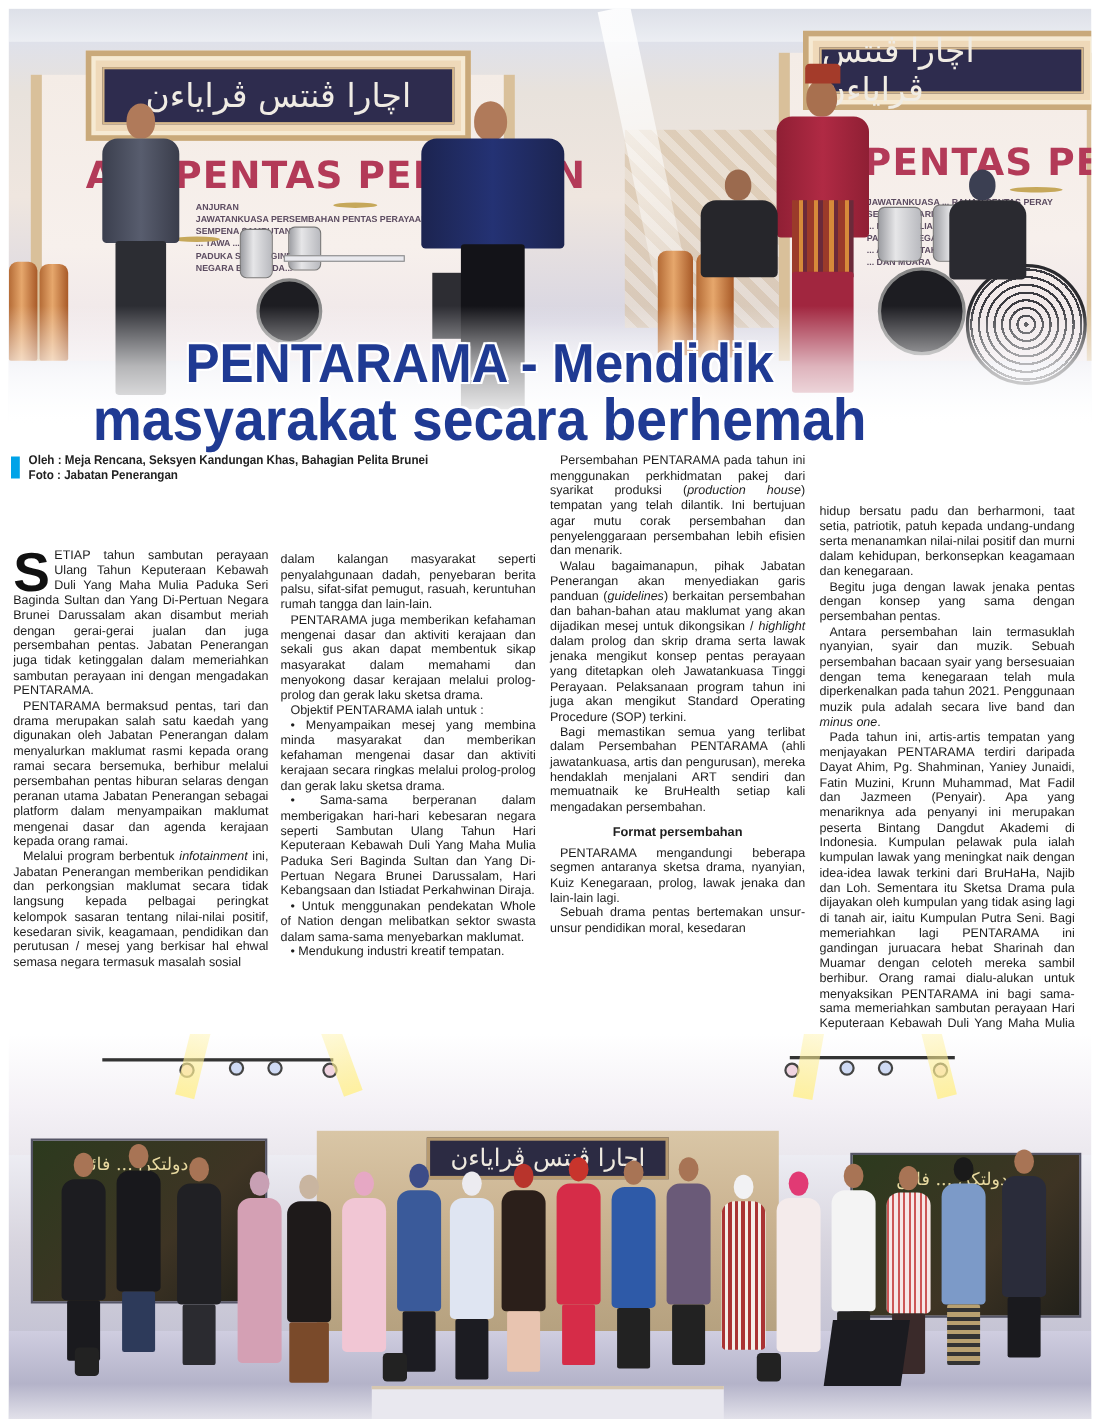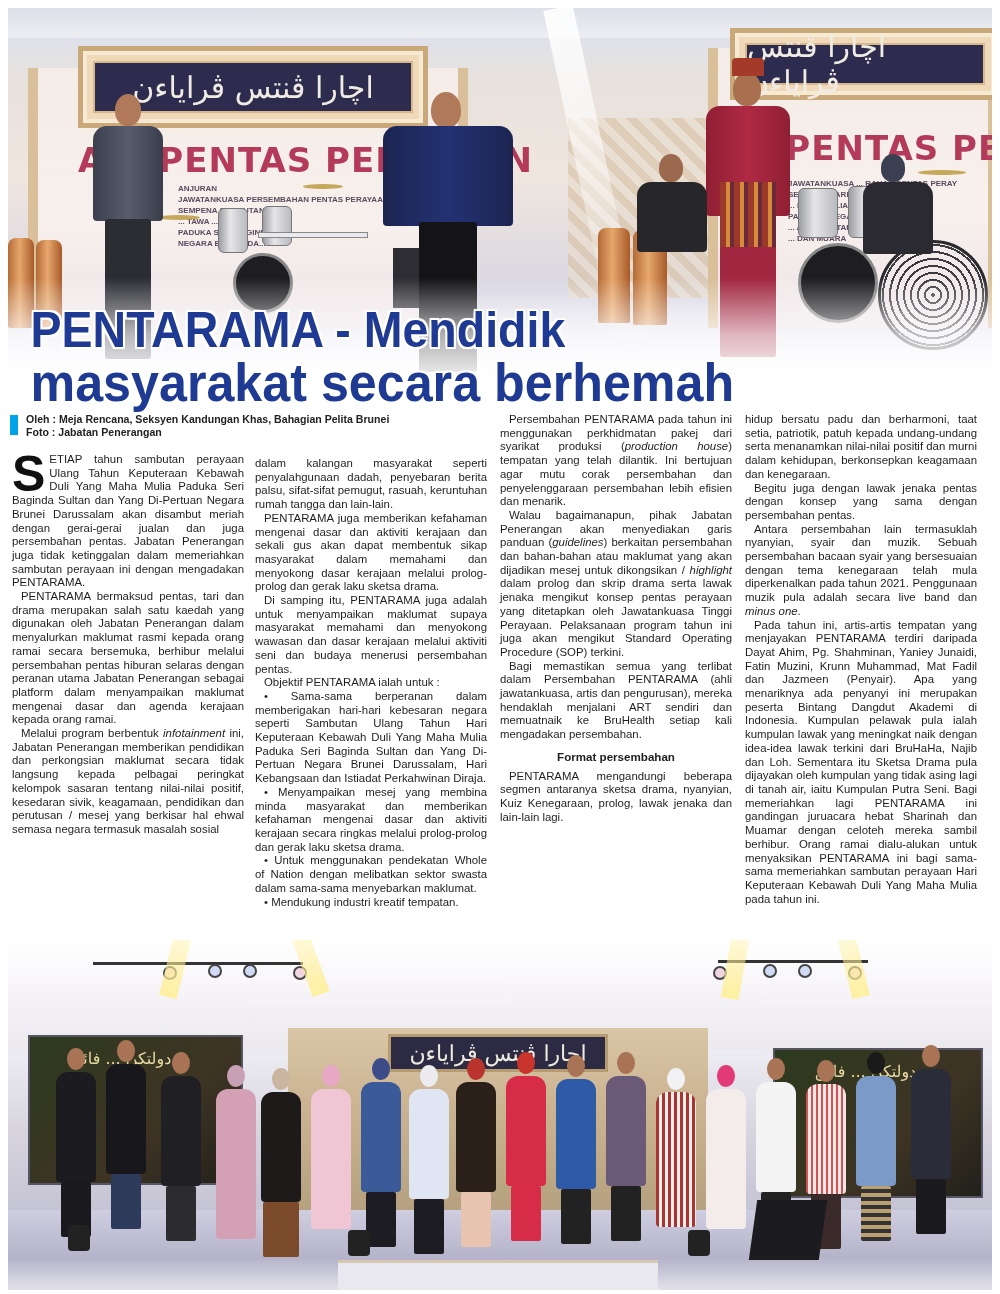--- a/index.html
+++ b/index.html
@@ -34,39 +34,39 @@
   .drum { position:absolute; border-radius:6px; background:linear-gradient(90deg,#9d9ea3,#e6e6e8 40%,#b9babf); border:1px solid #777; }
   .kick { position:absolute; border-radius:50%; background:#1d1d22; border:3px solid #888; }
   .conga { position:absolute; border-radius:8px 8px 2px 2px; background:linear-gradient(90deg,#b46b36,#e6a76c 45%,#a85a28); }
   .cymbal { position:absolute; height:5px; border-radius:50%; background:#c6a85a; }
   .fan { position:absolute; border-radius:50%; border:3px solid #2a2a2e; background:repeating-radial-gradient(circle,#3a3a40 0 2px,transparent 2px 7px); }
   .light-beam { position:absolute; transform-origin:top center; background:linear-gradient(180deg,rgba(255,255,255,0.9),rgba(255,255,255,0)); }
   .fade-bottom { position:absolute; left:0; bottom:0; width:100%; height:110px; background:linear-gradient(180deg,rgba(255,255,255,0),rgba(255,255,255,0.65) 50%,#fff); }
 
   
   .headline {
-    position:absolute; left:0; top:305px; width:872px; text-align:left;
+    position:absolute; left:0; top:305px; width:872px; text-align:center;
     font-family:"Liberation Sans", sans-serif; font-weight:bold; color:#1f3a93;
     -webkit-text-stroke: 0px; text-shadow: 0 0 3px #fff, 0 0 3px #fff, 2px 2px 0 #fff, -2px -2px 0 #fff, 2px -2px 0 #fff, -2px 2px 0 #fff;
     line-height:50px;
   }
   .headline .l1 { font-size:50px; letter-spacing:0px; display:block; transform:scaleX(0.93); }
   .headline .l2 { font-size:54px; display:block; transform:scaleX(0.93); margin-top:2px; }
 
   
   .byline { position:absolute; left:10px; top:413px; display:flex; align-items:flex-start; }
   .byline .bar { width:8px; height:20px; background:#00a3e8; margin-right:8px; margin-top:2px; }
   .byline .lines { font-size:11.5px; font-weight:bold; line-height:13px; color:#222; transform:scaleX(0.92); transform-origin:left; white-space:nowrap; }
 
   
   .col {
     position:absolute; width:232px; font-size:11.4px; line-height:13.7px; text-align:justify; color:#1e1e1e;
   }
   .col p { text-indent:9px; }
-  .col p.noindent { text-indent:0; }
+  .col p.noindent { text-indent:0;margin-top:46px; }
   .col .sub { text-align:center; font-weight:bold; text-indent:0; margin:8px 0 6px; font-size:11.6px;}
   .col i { font-style:italic; }
   .dropcap { float:left; font-size:50px; line-height:40px; font-weight:bold; margin:1px 4px 0 0; color:#111; font-family:"Liberation Sans", sans-serif; }
   .lead-bold { font-weight:normal; }
   #col1 { left:12px; top:453px; }
   #col2 { left:255px; top:457px; }
   #col3 { left:500px; top:413px; }
   #col4 { left:745px; top:413px; }
 
   
@@ -187,34 +187,34 @@
 
 <div class="col" id="col1">
   <p class="noindent"><span class="dropcap">S</span><span class="lead-bold">ETIAP</span><span> tahun sambutan perayaan Ulang Tahun Keputeraan Kebawah Duli Yang Maha Mulia Paduka Seri Baginda Sultan dan Yang Di-Pertuan Negara Brunei Darussalam akan disambut meriah dengan gerai-gerai jualan dan juga persembahan pentas. Jabatan Penerangan juga tidak ketinggalan dalam memeriahkan sambutan perayaan ini dengan mengadakan PENTARAMA.</span></p>
   <p>PENTARAMA bermaksud pentas, tari dan drama merupakan salah satu kaedah yang digunakan oleh Jabatan Penerangan dalam menyalurkan maklumat rasmi kepada orang ramai secara bersemuka, berhibur melalui persembahan pentas hiburan selaras dengan peranan utama Jabatan Penerangan sebagai platform dalam menyampaikan maklumat mengenai dasar dan agenda kerajaan kepada orang ramai.</p>
   <p><span>Melalui program berbentuk </span><i>infotainment</i><span> ini, Jabatan Penerangan memberikan pendidikan dan perkongsian maklumat secara tidak langsung kepada pelbagai peringkat kelompok sasaran tentang nilai-nilai positif, kesedaran sivik, keagamaan, pendidikan dan perutusan / mesej yang berkisar hal ehwal semasa negara termasuk masalah sosial</span></p>
 </div>
 
 <div class="col" id="col2">
   <p class="noindent">dalam kalangan masyarakat seperti penyalahgunaan dadah, penyebaran berita palsu, sifat-sifat pemugut, rasuah, keruntuhan rumah tangga dan lain-lain.</p>
   <p>PENTARAMA juga memberikan kefahaman mengenai dasar dan aktiviti kerajaan dan sekali gus akan dapat membentuk sikap masyarakat dalam memahami dan menyokong dasar kerajaan melalui prolog-prolog dan gerak laku sketsa drama.</p>
-  <p>Di samping itu, PENTARAMA juga adalah untuk menyampaikan maklumat supaya masyarakat memahami dan menyokong wawasan dan dasar kerajaan melalui aktiviti seni dan budaya menerusi persembahan pentas.</p>
   <p>Objektif PENTARAMA ialah untuk :</p>
+  <p>• Menyampaikan mesej yang membina minda masyarakat dan memberikan kefahaman mengenai dasar dan aktiviti kerajaan secara ringkas melalui prolog-prolog dan gerak laku sketsa drama.</p>
   <p>•  Sama-sama berperanan dalam memberigakan hari-hari kebesaran negara seperti Sambutan Ulang Tahun Hari Keputeraan Kebawah Duli Yang Maha Mulia Paduka Seri Baginda Sultan dan Yang Di-Pertuan Negara Brunei Darussalam, Hari Kebangsaan dan Istiadat Perkahwinan Diraja.</p>
-  <p>• Menyampaikan mesej yang membina minda masyarakat dan memberikan kefahaman mengenai dasar dan aktiviti kerajaan secara ringkas melalui prolog-prolog dan gerak laku sketsa drama.</p>
   <p>•  Untuk menggunakan pendekatan Whole of Nation dengan melibatkan sektor swasta dalam sama-sama menyebarkan maklumat.</p>
   <p>• Mendukung industri kreatif tempatan.</p>
 </div>
 
 <div class="col" id="col3">
   <p><span>Persembahan PENTARAMA pada tahun ini menggunakan perkhidmatan pakej dari syarikat produksi (</span><i>production house</i><span>) tempatan yang telah dilantik. Ini bertujuan agar mutu corak persembahan dan penyelenggaraan persembahan lebih efisien dan menarik.</span></p>
   <p><span>Walau bagaimanapun, pihak Jabatan Penerangan akan menyediakan garis panduan (</span><i>guidelines</i><span>) berkaitan persembahan dan bahan-bahan atau maklumat yang akan dijadikan mesej untuk dikongsikan / </span><i>highlight</i><span> dalam prolog dan skrip drama serta lawak jenaka mengikut konsep pentas perayaan yang ditetapkan oleh Jawatankuasa Tinggi Perayaan. Pelaksanaan program tahun ini juga akan mengikut Standard Operating Procedure (SOP) terkini.</span></p>
   <p>Bagi memastikan semua yang terlibat dalam Persembahan PENTARAMA (ahli jawatankuasa, artis dan pengurusan), mereka hendaklah menjalani ART sendiri dan memuatnaik ke BruHealth setiap kali mengadakan persembahan.</p>
   <p class="sub">Format persembahan</p>
   <p>PENTARAMA mengandungi beberapa segmen antaranya sketsa drama, nyanyian, Kuiz Kenegaraan, prolog, lawak jenaka dan lain-lain lagi.</p>
+  <p>Sebuah drama pentas bertemakan unsur-unsur pendidikan moral, kesedaran</p>
 </div>
 
 <div class="col" id="col4">
   <p class="noindent">hidup bersatu padu dan berharmoni, taat setia, patriotik, patuh kepada undang-undang serta menanamkan nilai-nilai positif dan murni dalam kehidupan, berkonsepkan keagamaan dan kenegaraan.</p>
   <p>Begitu juga dengan lawak jenaka pentas dengan konsep yang sama dengan persembahan pentas.</p>
   <p><span>Antara persembahan lain termasuklah nyanyian, syair dan muzik. Sebuah persembahan bacaan syair yang bersesuaian dengan tema kenegaraan telah mula diperkenalkan pada tahun 2021. Penggunaan muzik pula adalah secara live band dan </span><i>minus one</i><span>.</span></p>
   <p>Pada tahun ini, artis-artis tempatan yang menjayakan PENTARAMA terdiri daripada Dayat Ahim, Pg. Shahminan, Yaniey Junaidi, Fatin Muzini, Krunn Muhammad, Mat Fadil dan Jazmeen (Penyair). Apa yang menariknya ada penyanyi ini merupakan peserta Bintang Dangdut Akademi di Indonesia. Kumpulan pelawak pula ialah kumpulan lawak yang meningkat naik dengan idea-idea lawak terkini dari BruHaHa, Najib dan Loh. Sementara itu Sketsa Drama pula dijayakan oleh kumpulan yang tidak asing lagi di tanah air, iaitu Kumpulan Putra Seni. Bagi memeriahkan lagi PENTARAMA ini gandingan juruacara hebat Sharinah dan Muamar dengan celoteh mereka sambil berhibur. Orang ramai dialu-alukan untuk menyaksikan PENTARAMA ini bagi sama-sama memeriahkan sambutan perayaan Hari Keputeraan Kebawah Duli Yang Maha Mulia pada tahun ini.</p>
 </div>
 
 <div class="bottom-photo">

